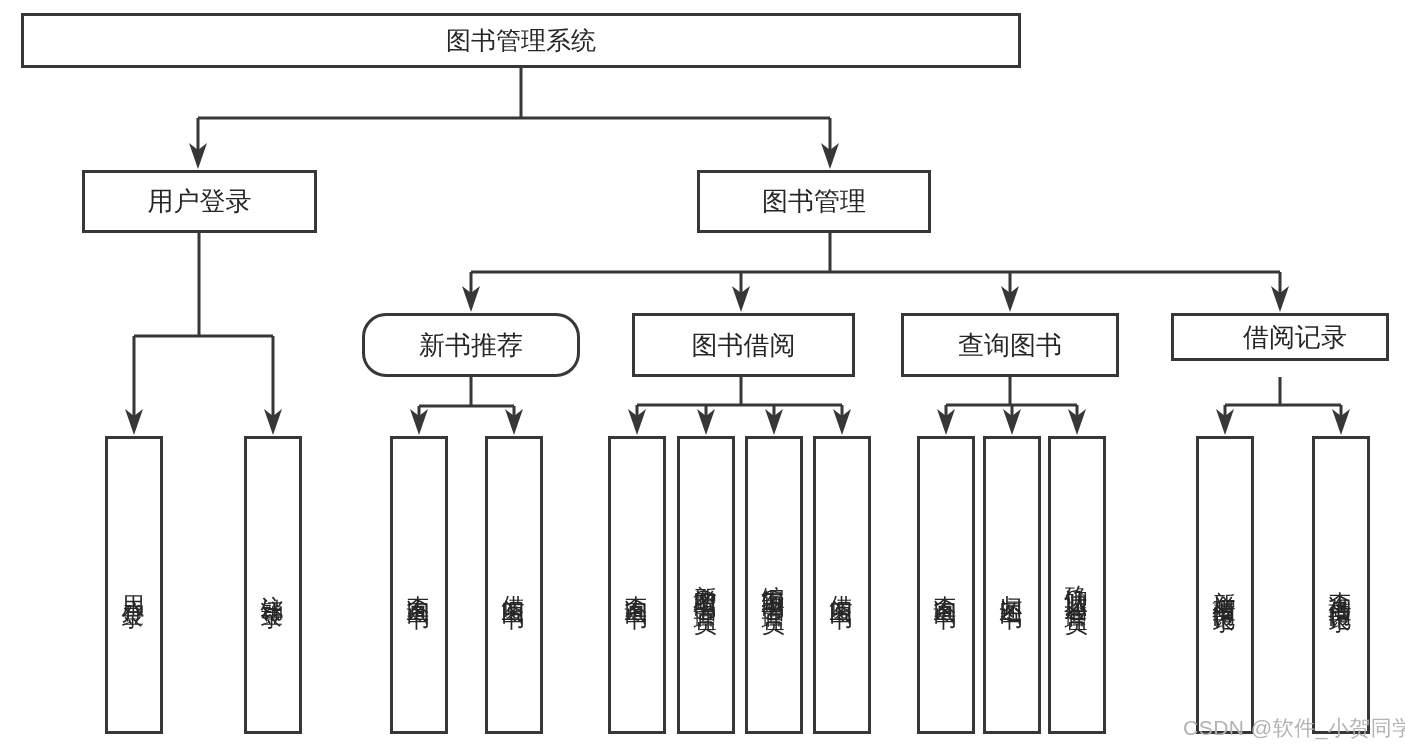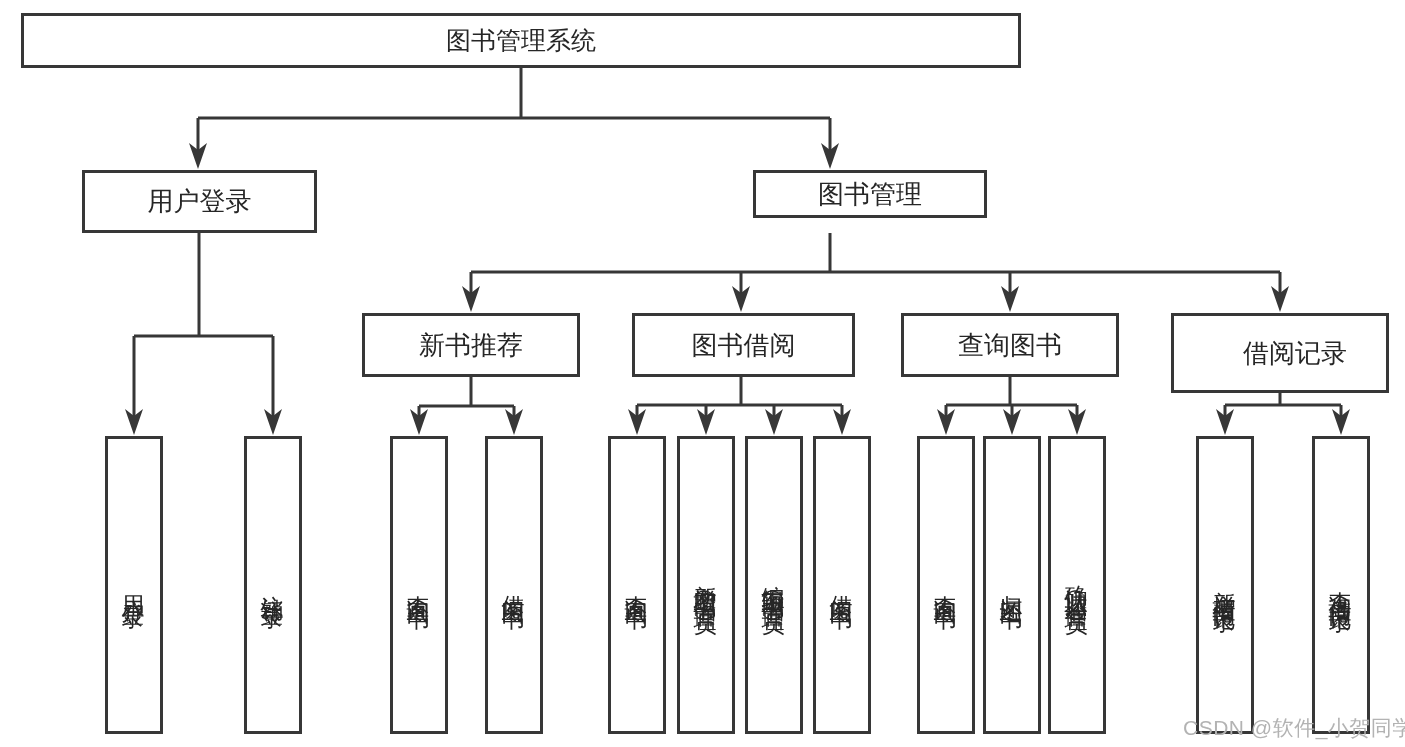--- a/index.html
+++ b/index.html
@@ -24,26 +24,26 @@
   .node.root{font-size:25px;}
   .leaf{
     writing-mode:vertical-rl;text-orientation:mixed;
     font-size:23px;letter-spacing:4px;white-space:nowrap;
     width:58px;top:436px;height:298px;
   }
   
   #n-root{left:21px;top:13px;width:1000px;height:55px;}
   
   #n-user-login{left:82px;top:170px;width:235px;height:63px;}
-  #n-book-mgmt{left:753px;top:170px;width:234px;height:48px;}
+  #n-book-mgmt{left:697px;top:170px;width:234px;height:63px;}
   
-  #n-new-book{left:362px;top:313px;width:218px;height:64px;}
+  #n-new-book{left:362px;top:313px;width:218px;height:64px;border-radius:24px;}
   #n-book-borrow{left:632px;top:313px;width:223px;height:64px;}
   #n-current{left:901px;top:313px;width:218px;height:64px;}
-  #n-records{left:1171px;top:313px;width:218px;height:80px;padding-left:30px;}
+  #n-records{left:1171px;top:313px;width:218px;height:48px;padding-left:30px;}
   
   #l-user-login{left:105px;}
   #l-logout{left:244px;}
   #l-nb-query{left:390px;}
   #l-nb-borrow{left:485px;}
   #l-bb-query{left:608px;}
   #l-bb-add{left:677px;}
   #l-bb-edit{left:745px;}
   #l-bb-borrow{left:813px;}
   #l-cb-query{left:917px;}

